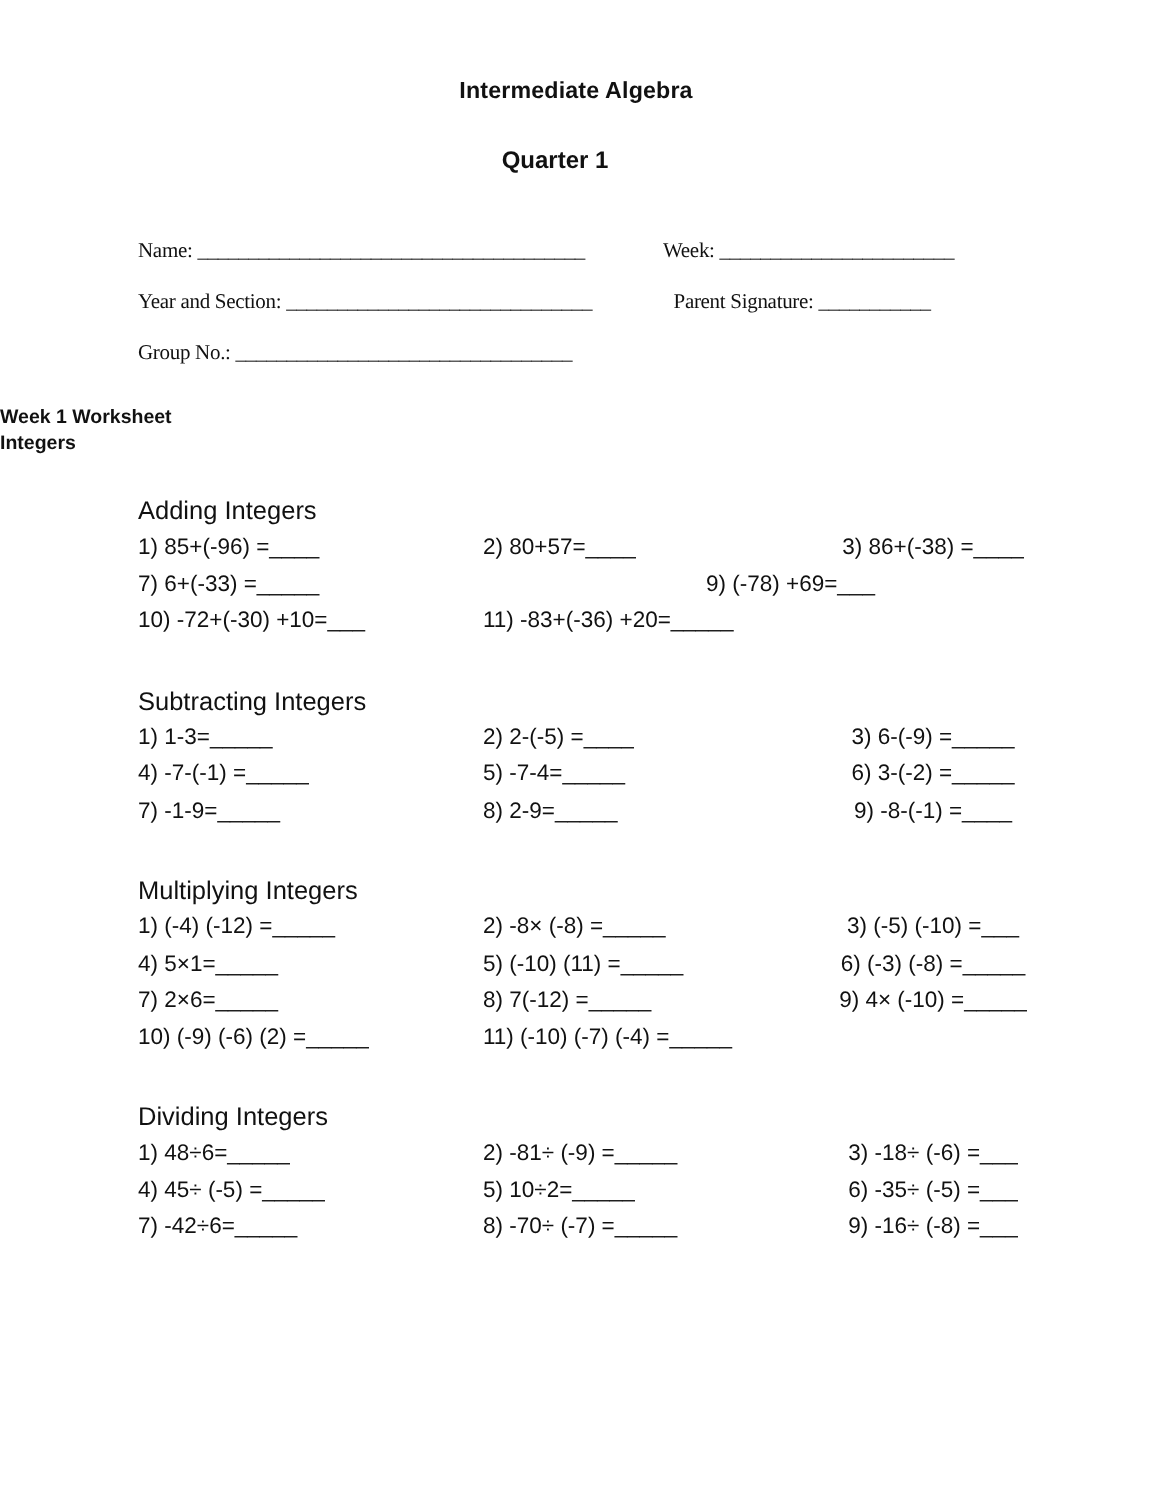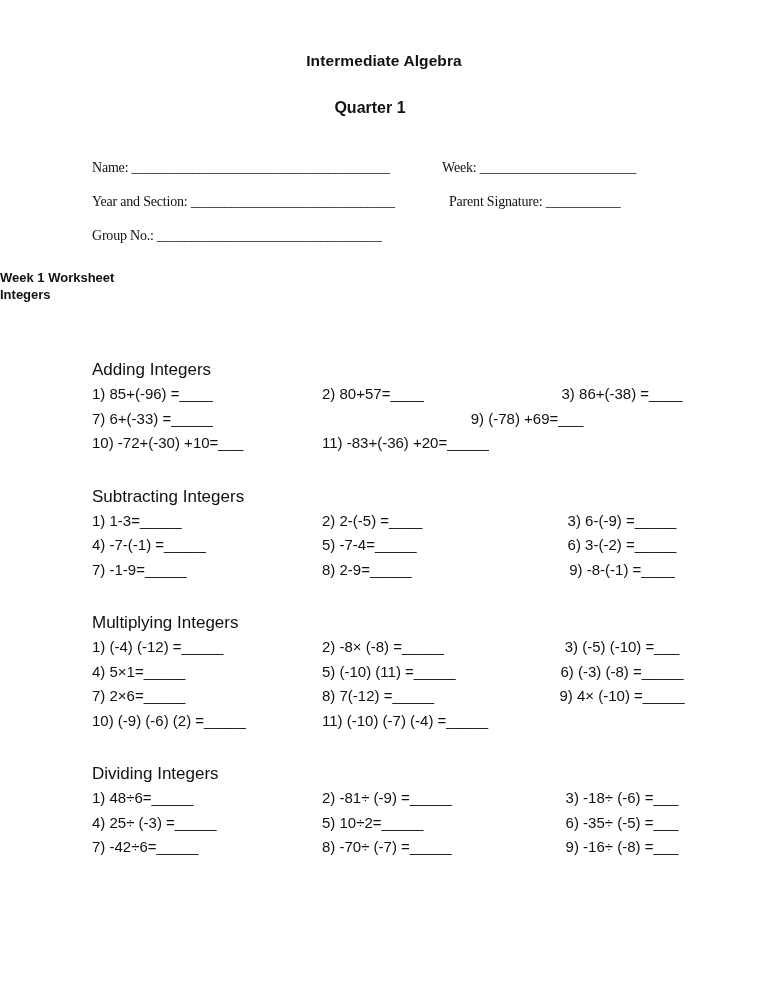--- a/index.html
+++ b/index.html
@@ -82,21 +82,21 @@
     line-height: 16.5px;
   }
 
   
   .sections {
     position: absolute;
     top: 330px;
     left: 92px;
     width: 640px;
   }
-  .section { margin-bottom: 30px; margin-top: 29px; }
+  .section { margin-bottom: 30px; }
   .section:last-child { margin-bottom: 0; }
   .section-title {
     font-size: 17px;
     font-weight: normal;
     line-height: 22px;
     margin-bottom: 1px;
     white-space: nowrap;
   }
   .prob-row {
     display: flex;
@@ -195,21 +195,21 @@
         </div>
       </div>
       <div class="section">
         <div class="section-title">Dividing Integers</div>
         <div class="prob-row">
           <div class="cell-1">1) 48÷6=_____</div>
           <div class="cell-2">2) -81÷ (-9) =_____</div>
           <div class="cell-3">3) -18÷ (-6) =___</div>
         </div>
         <div class="prob-row">
-          <div class="cell-1">4) 25÷ (-3) =_____</div>
+          <div class="cell-1">4) 45÷ (-5) =_____</div>
           <div class="cell-2">5) 10÷2=_____</div>
           <div class="cell-3">6) -35÷ (-5) =___</div>
         </div>
         <div class="prob-row">
           <div class="cell-1">7) -42÷6=_____</div>
           <div class="cell-2">8) -70÷ (-7) =_____</div>
           <div class="cell-3">9) -16÷ (-8) =___</div>
         </div>
       </div>
     </div>

